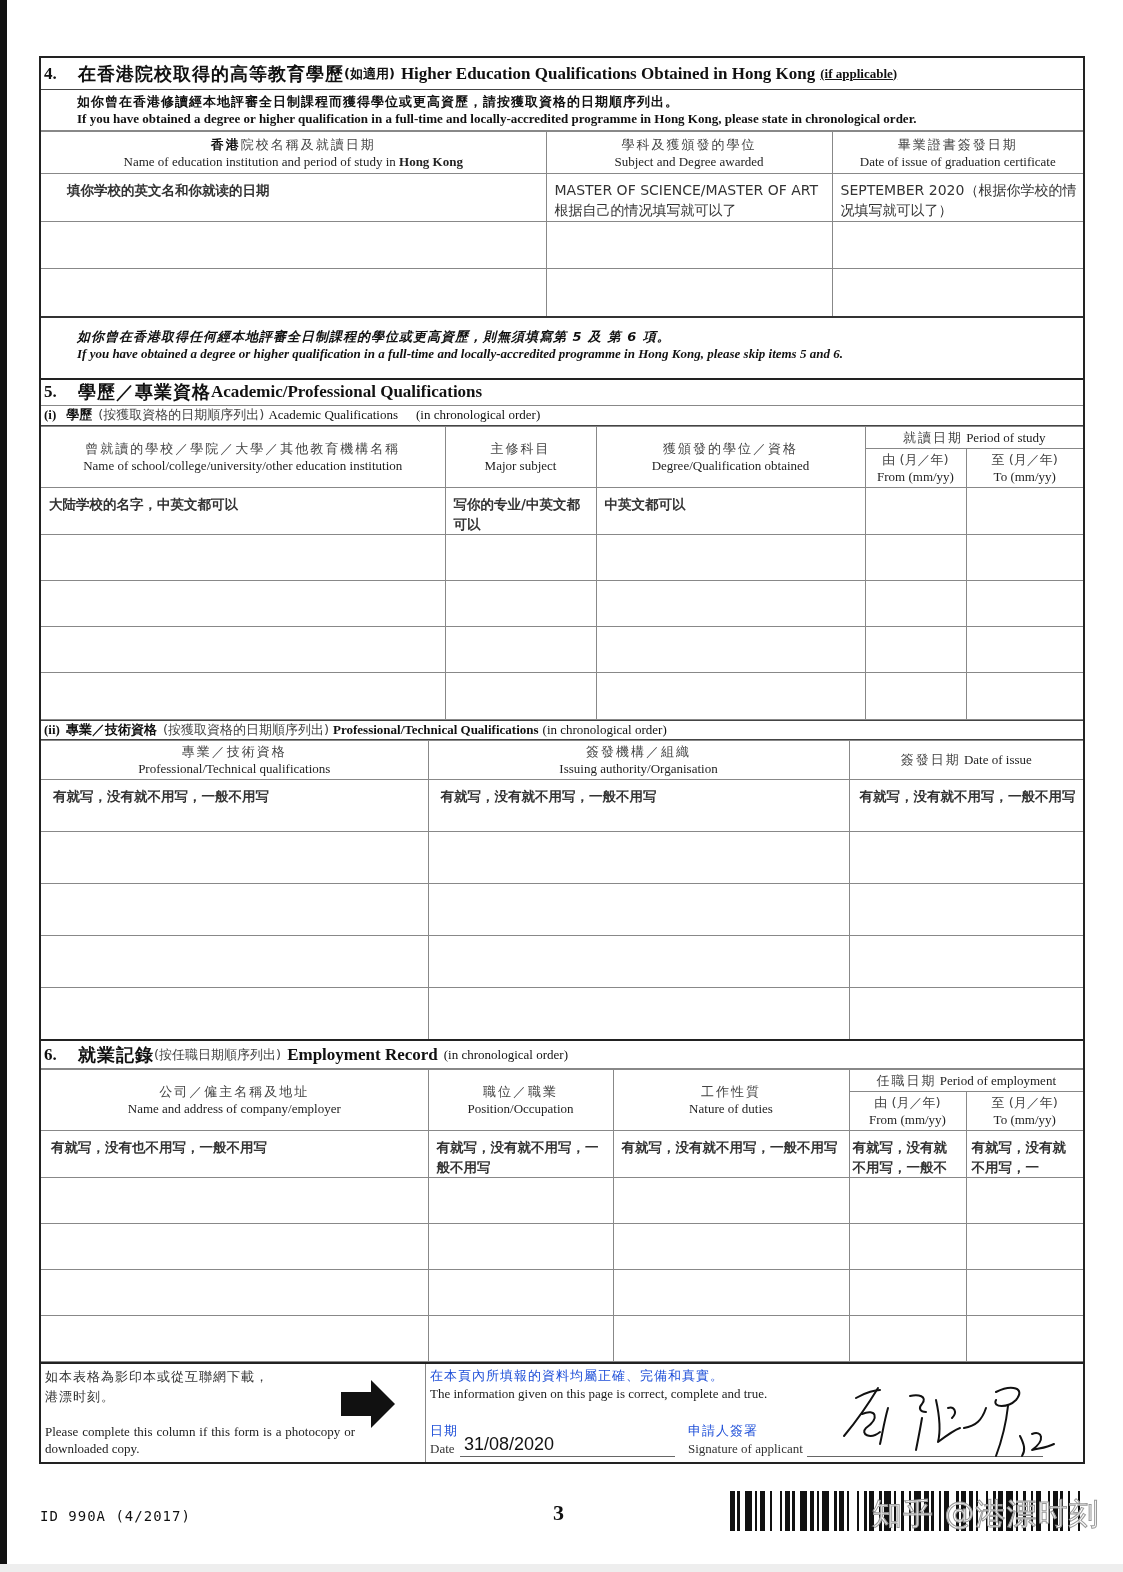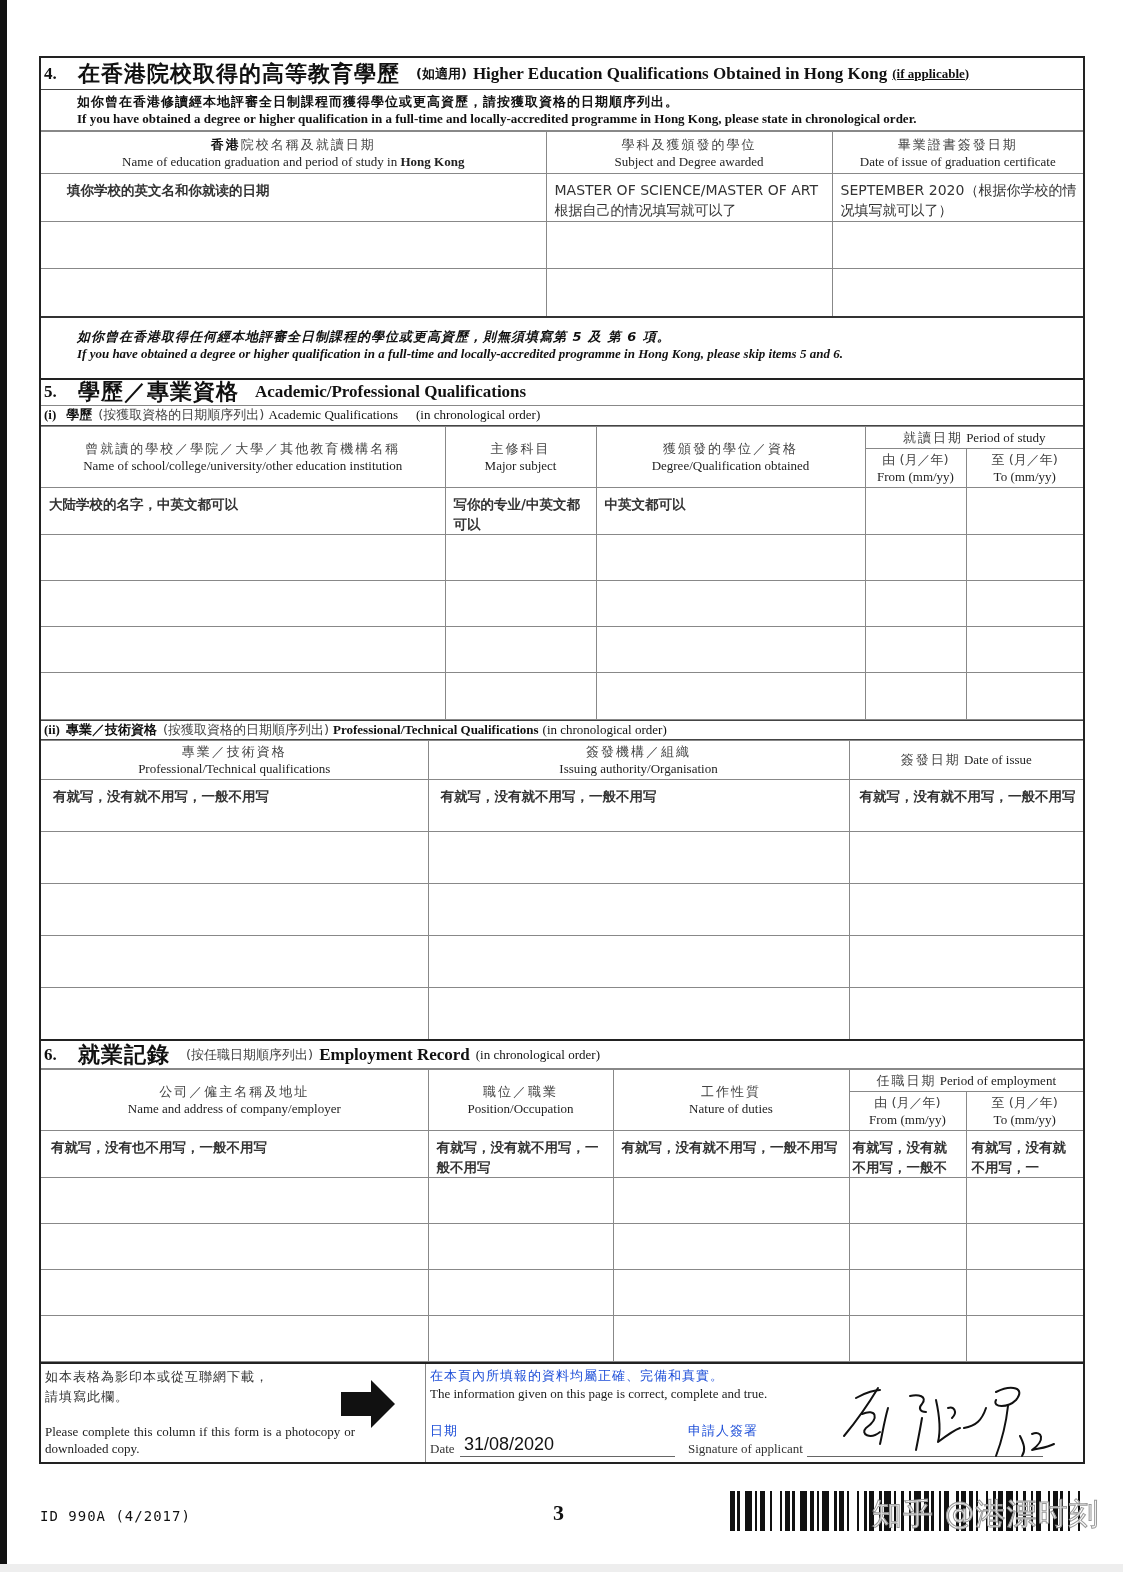--- a/index.html
+++ b/index.html
@@ -4,21 +4,21 @@
 <style>
   * { box-sizing: border-box; margin: 0; padding: 0; }
   html, body { width: 1123px; height: 1572px; background: #ffffff; overflow: hidden; }
   body { position: relative; font-family: "Liberation Serif", "DejaVu Serif", serif; color: #111; }
   .left-strip { position: absolute; left: 0; top: 0; width: 7px; height: 1572px; background: #111; }
   .bottom-strip { position: absolute; left: 0; bottom: 0; width: 1123px; height: 8px; background: #eeeeee; }
 
   .form { position: absolute; left: 39px; top: 56px; width: 1046px; border: 2px solid #222; }
   .sec-title { height: 32px; border-bottom: 1px solid #444; display: flex; align-items: center; padding-left: 3px; font-weight: bold; font-size: 17px; }
   .sec-title .num { width: 34px; }
-  .sec-title .zh { font-size: 22px; letter-spacing: 1px; margin-right: 16px; font-family: "DejaVu Sans", sans-serif; }
+  .sec-title .zh { font-size: 18px; letter-spacing: 1px; margin-right: 0; font-family: "DejaVu Sans", sans-serif; }
   .sec-title .small { font-size: 13px; font-weight: bold; margin-right: 6px; font-family: "DejaVu Sans", sans-serif;}
   .sec-title .normal-small { font-size: 13px; font-weight: normal; margin-left: 6px; }
 
   .note { padding: 3px 0 3px 36px; border-bottom: 1px solid #aaa; line-height: 17px; }
   .note .zh { font-family: "DejaVu Sans", sans-serif; font-weight: bold; font-size: 13px; letter-spacing: 1px; }
   .note .en { font-weight: bold; font-size: 13px; }
   .note-italic .zh, .note-italic .en { font-style: italic; }
 
   table { border-collapse: collapse; width: 100%; table-layout: fixed; }
   td, th { border: 1px solid #888; vertical-align: top; font-weight: normal; }
@@ -82,21 +82,21 @@
   <table>
     <colgroup>
         <col style="width:505px">
         <col style="width:286px">
         <col>
       </colgroup>
     <tbody>
         <tr style="height:42px;">
       <th>
         <span class="zh"><b class="zh-b" style="display:inline;">香港</b><span style="display:inline">院校名稱及就讀日期</span></span>
-        <span class="en"><span>Name of education graduation and period of study in </span><b>Hong Kong</b></span>
+        <span class="en"><span>Name of education institution and period of study in </span><b>Hong Kong</b></span>
       </th>
       <th>
         <span class="zh">學科及獲頒發的學位</span>
         <span class="en">Subject and Degree awarded</span>
       </th>
       <th>
         <span class="zh">畢業證書簽發日期</span>
         <span class="en">Date of issue of graduation certificate</span>
       </th>
     </tr>
@@ -343,21 +343,21 @@
       <td class="fill"></td>
       <td class="fill"></td>
       <td class="fill"></td>
     </tr>
   </tbody>
     </table>
 
   <div class="decl">
     <div class="decl-left">
       <div class="zh">如本表格為影印本或從互聯網下載，</div>
-      <div class="zh">請填寫此欄。</div>
+      <div class="zh">港漂时刻。</div>
       <div class="en">Please complete this column if this form is a photocopy or downloaded copy.</div>
       <svg class="arrow" viewBox="0 0 54 48">
         <polygon points="0,12 30,12 30,0 54,24 30,48 30,36 0,36" fill="#111"></polygon>
       </svg>
     </div>
     <div class="decl-right">
       <div class="zh">在本頁內所填報的資料均屬正確、完備和真實。</div>
       <div class="en">The information given on this page is correct, complete and true.</div>
       <div class="date-block">
         <div class="date-label">

